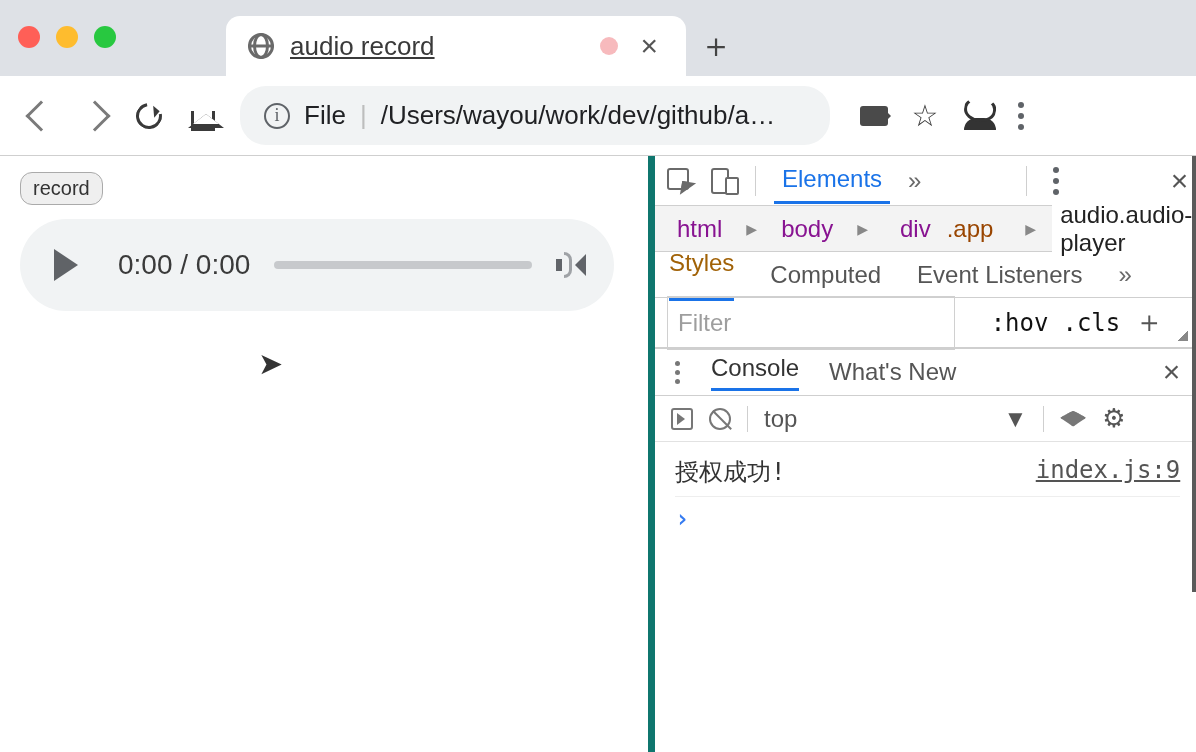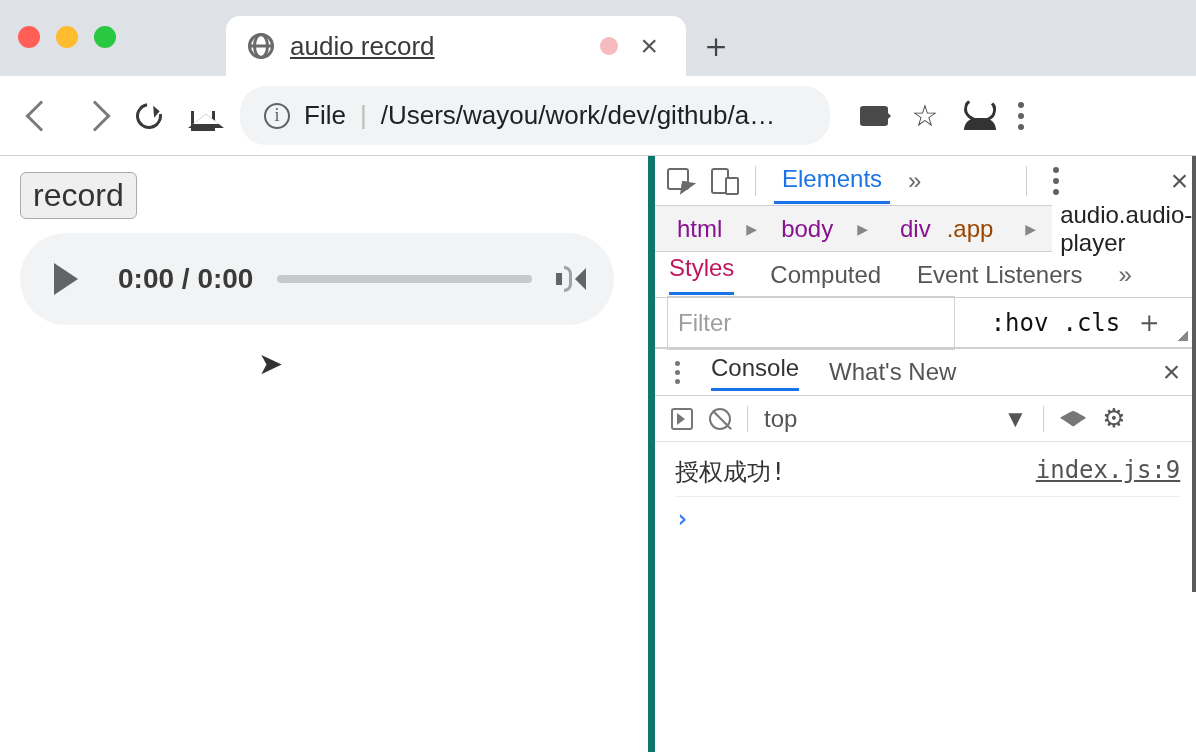--- a/index.html
+++ b/index.html
@@ -40,22 +40,22 @@
   .cam:before{content:"";position:absolute;right:-10px;top:3px;border:7px solid transparent;border-left-color:#4a4a4a;}
   .star{font-size:30px;color:#5f6368;}
   .avatar{width:36px;height:28px;position:relative;}
   .avatar:before{content:"";position:absolute;left:2px;right:2px;bottom:0;height:12px;border-radius:14px 14px 0 0;background:#333;}
   .avatar:after{content:"";position:absolute;left:2px;right:2px;top:-4px;height:18px;border-radius:50% 50% 60% 60%;border:3px solid #333;border-top-color:transparent;transform:rotate(5deg);} 
   .menu3{width:6px;flex:none;display:flex;flex-direction:column;gap:5px;}
   .menu3 span{width:6px;height:6px;border-radius:50%;background:#5f6368;}
   
   .split{display:flex;height:596px;}
   .page{flex:0 0 648px;padding:16px 20px;position:relative;}
-  .rec-btn{border:1px solid #aaa;border-radius:6px;padding:4px 12px;font-size:32px;background:#efefef;color:#333;}
-  .audio{margin-top:14px;background:#f1f3f4;border-radius:52px;height:92px;display:flex;align-items:center;padding:0 28px;gap:24px;width:594px;font-weight:bold;}
+  .rec-btn{border:1px solid #aaa;border-radius:12px;padding:4px 12px;font-size:20px;background:#efefef;color:#333;}
+  .audio{margin-top:14px;background:#f1f3f4;border-radius:52px;height:92px;display:flex;align-items:center;padding:0 28px;gap:24px;width:594px;}
   .play{width:0;height:0;border:16px solid transparent;border-left:24px solid #606367;margin-left:6px;}
   .atime{font-size:28px;color:#3a3a3a;white-space:nowrap;}
   .track{flex:1;height:8px;border-radius:4px;background:#c7c9cc;}
   .speaker{width:30px;height:30px;color:#616469;position:relative;display:flex;align-items:center;}
   .speaker:before{content:"";width:10px;height:12px;background:currentColor;}
   .speaker:after{content:"";width:0;border:11px solid transparent;border-right-color:currentColor;margin-left:-8px;}
   .waves{width:12px;height:26px;border:3px solid #9fa2a6;border-left:none;border-radius:0 18px 18px 0;margin-left:2px;}
   .cursor{position:absolute;left:258px;top:190px;font-size:30px;}
   
   .dev{flex:1;border-left:7px solid #0f766e;display:flex;flex-direction:column;background:#fff;position:relative;}
@@ -73,21 +73,21 @@
   .dx{font-size:30px;color:#555;margin-left:auto;}
   
   .dcrumb{display:flex;align-items:center;height:46px;padding-left:14px;gap:8px;font-size:24px;border-bottom:1px solid #cfcfcf;background:#f3f3f3;}
   .dcrumb span{padding:2px 8px;}
   .tag{color:#881391;}
   .cls{color:#994500;}
   .sel{background:#fff;color:#222;}
   .tri{color:#888;font-size:14px;}
   
   .styles-tabs{height:46px;display:flex;align-items:center;gap:36px;padding:0 14px;font-size:24px;color:#555;border-bottom:1px solid #cfcfcf;}
-  .styles-tabs .act{color:#be185d;border-bottom:3px solid #1a73e8;padding-bottom:10px;}
+  .styles-tabs .act{color:#a16207;border-bottom:3px solid #1a73e8;padding-bottom:21px;}
   
   .filter{height:50px;display:flex;align-items:center;padding:0 12px;gap:14px;font-size:24px;color:#555;border-bottom:1px solid #cfcfcf;}
   .fbox{border:1px solid #d0d0d0;padding:12px 10px;color:#9e9e9e;flex:1;margin-right:22px;}
   .ftog{font-family:ui-monospace,Menlo,monospace;}
   .ftog.on{color:#111;}
   .fplus{font-size:30px;margin-left:auto;}
   .corner{width:10px;height:10px;align-self:flex-end;margin-bottom:6px;background:linear-gradient(135deg,transparent 50%,#888 50%);}
   
   .drawer-tabs{height:48px;display:flex;align-items:center;gap:30px;padding:12px 20px;font-size:24px;color:#555;border-top:1px solid #cfcfcf;border-bottom:1px solid #cfcfcf;}
   .vmenu{width:6px;display:flex;flex-direction:column;gap:4px;}

